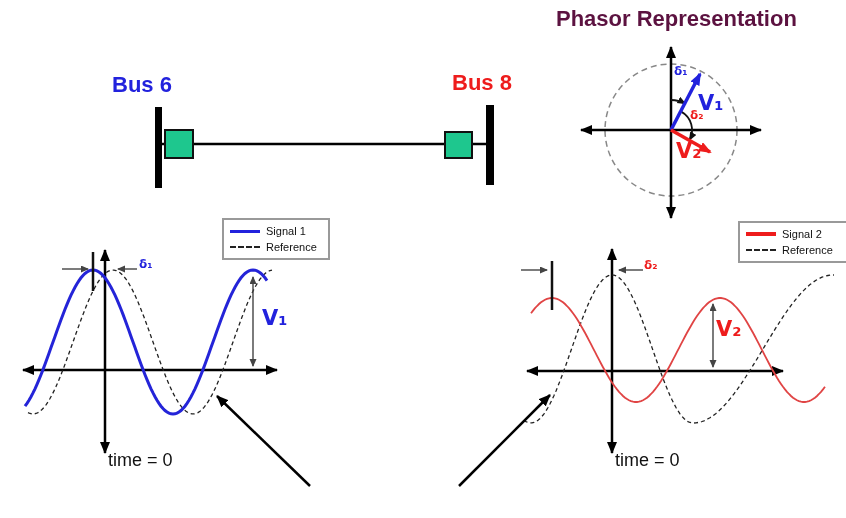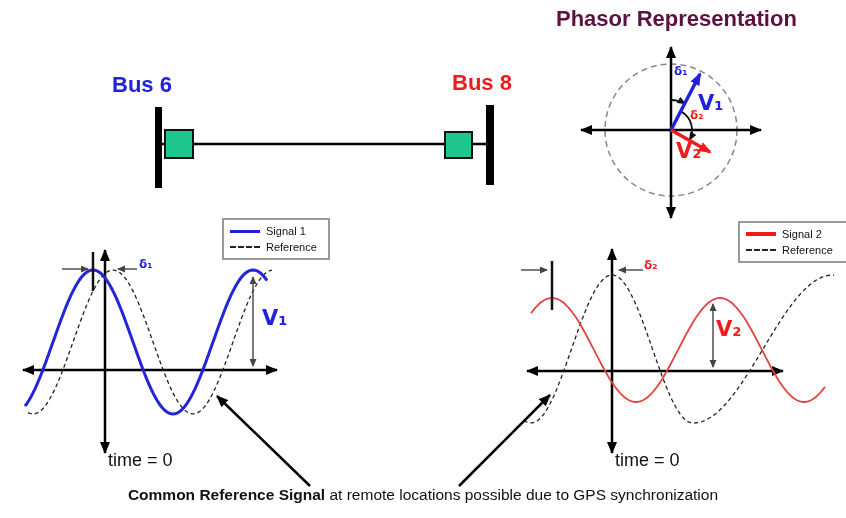--- a/index.html
+++ b/index.html
@@ -127,17 +127,14 @@
   </div>
 
   <div class="lbl greek blue" style="left:139px;top:257px;">δ₁</div>
   <div class="lbl veclbl blue" style="left:262px;top:306px;">V₁</div>
   <div class="lbl timelbl" style="left:108px;top:450px;">time = 0</div>
 
   <div class="lbl greek red" style="left:644px;top:258px;">δ₂</div>
   <div class="lbl veclbl red" style="left:716px;top:317px;">V₂</div>
   <div class="lbl timelbl" style="left:615px;top:450px;">time = 0</div>
 
-  <div class="caption">
-    <b>Common Reference Signal</b><span> at remote locations possible due to GPS synchronization</span>
-  </div>
 
 </div>
 
 </body></html>

